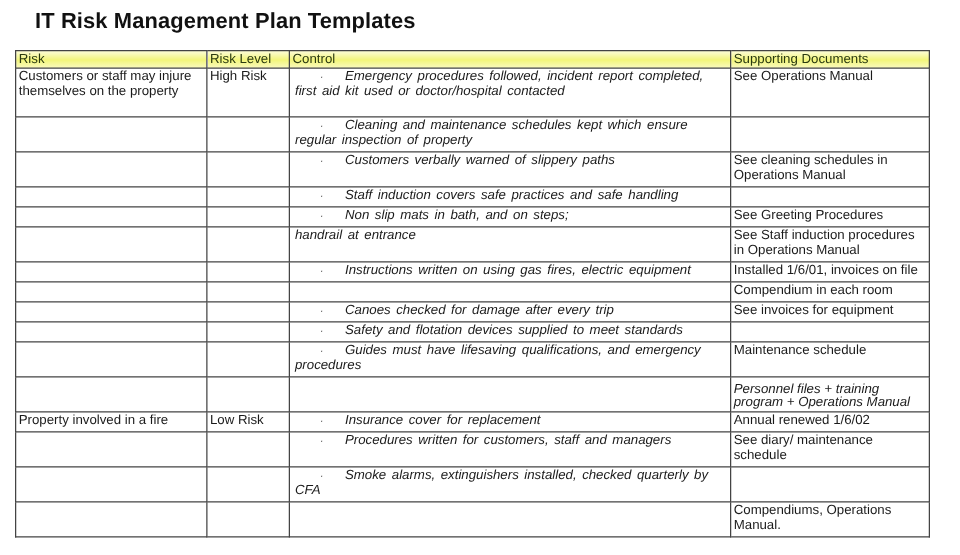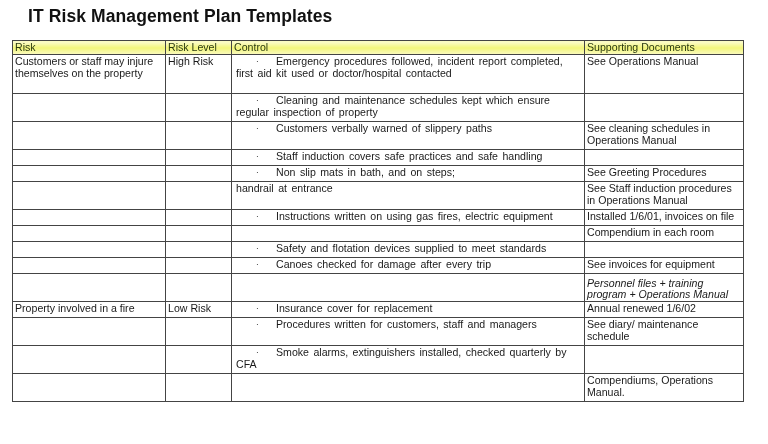--- a/index.html
+++ b/index.html
@@ -2,21 +2,21 @@
 <html><head>
 <meta charset="utf-8">
 <style>
   html, body { margin:0; padding:0; background:#ffffff; }
   body { width:768px; height:444px; position:relative; overflow:hidden; font-family:"Liberation Sans", sans-serif; color:#1a1a1a; }
   .title { position:absolute; left:28px; top:6px; font-size:17.5px; font-weight:bold; color:#111; letter-spacing:0.1px; }
   table { position:absolute; left:12px; top:40px; border-collapse:collapse; table-layout:fixed; width:731px; }
   td, th { border:1px solid #444; font-size:10.6px; line-height:11.6px; vertical-align:top; padding:1px 2px 0 2px; font-weight:normal; text-align:left; overflow:hidden; }
   th { background:linear-gradient(to bottom,#fcfcd0,#f2f57a 50%,#fafac0); color:#2a3a10; height:12px; }
   col.c1 { width:153px; } col.c2 { width:66px; } col.c3 { width:353px; } col.c4 { width:159px; }
-  td.ctl { padding-left:4px; }
+  td.ctl { padding-left:4px;font-style:italic; }
   .bullet { display:inline-block; width:20px; padding-left:20px; font-size:8px; vertical-align:top; }
   .ctl-text { word-spacing:1.5px; }
   tr.h15 td { height:14px; }
   tr.h27 td { height:26px; }
   tr.h38 td { height:37px; }
 </style>
 </head>
 <body>
 
 <div class="title">IT Risk Management Plan Templates</div>
@@ -81,28 +81,34 @@
     </tr>
     <tr class="h15">
       <td></td>
       <td></td>
       <td class="ctl"></td>
       <td>Compendium in each room</td>
     </tr>
     <tr class="h15">
       <td></td>
       <td></td>
-      <td class="ctl"><span class="bullet">·</span><span class="ctl-text">Safety and flotation devices supplied to meet standards</span></td>
-      <td></td>
+      <td class="ctl"><span class="bullet">·</span><span class="ctl-text">Canoes checked for damage after every trip</span></td>
+      <td>See invoices for equipment</td>
     </tr>
     <tr class="h15">
       <td></td>
       <td></td>
-      <td class="ctl"><span class="bullet">·</span><span class="ctl-text">Canoes checked for damage after every trip</span></td>
-      <td>See invoices for equipment</td>
+      <td class="ctl"><span class="bullet">·</span><span class="ctl-text">Safety and flotation devices supplied to meet standards</span></td>
+      <td></td>
+    </tr>
+    <tr class="h27">
+      <td></td>
+      <td></td>
+      <td class="ctl"><span class="bullet">·</span><span class="ctl-text">Guides must have lifesaving qualifications, and emergency procedures</span></td>
+      <td>Maintenance schedule</td>
     </tr>
     <tr class="h27">
       <td></td>
       <td></td>
       <td class="ctl"></td>
       <td style="vertical-align:bottom;font-style:italic;">Personnel files + training program + Operations Manual</td>
     </tr>
     <tr class="h15">
       <td>Property involved in a fire</td>
       <td>Low Risk</td>

